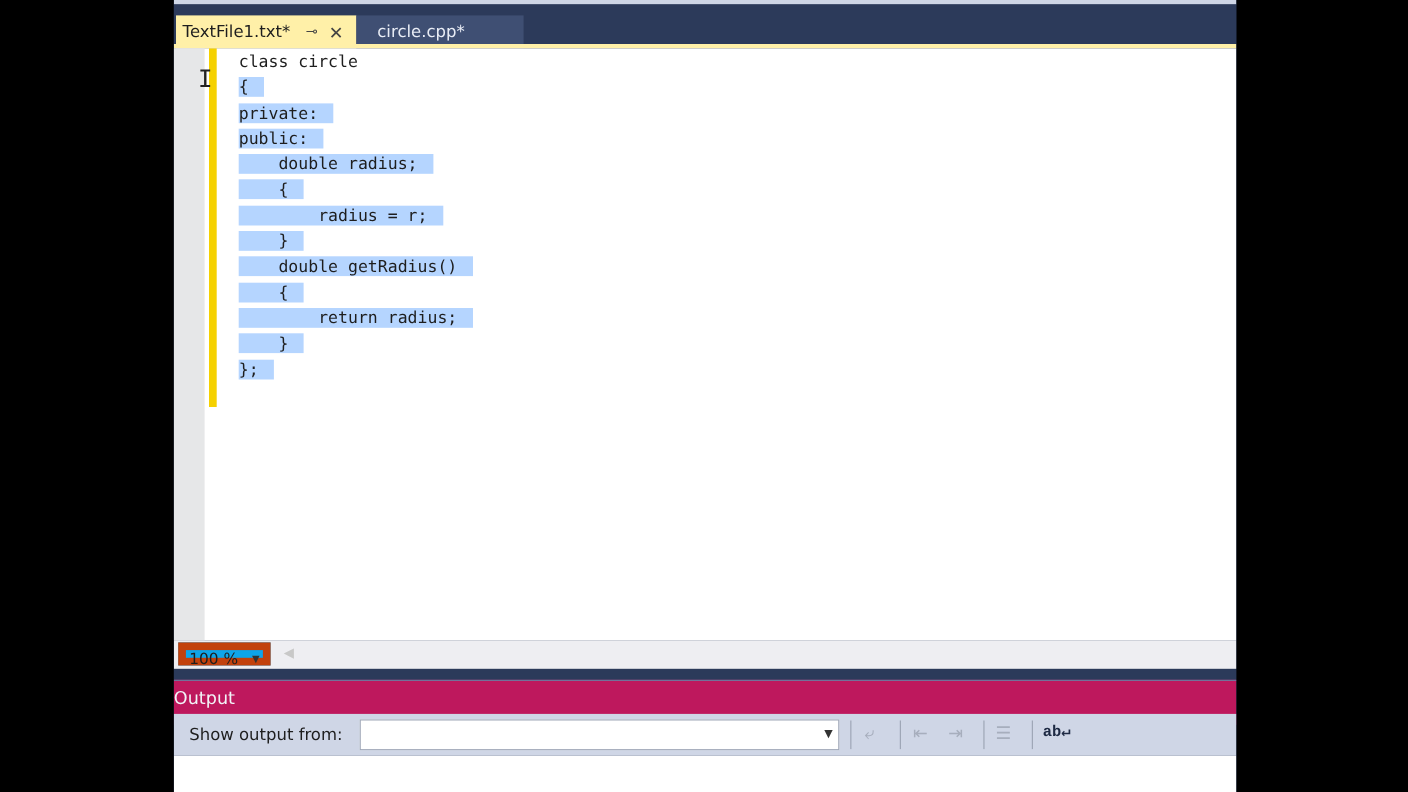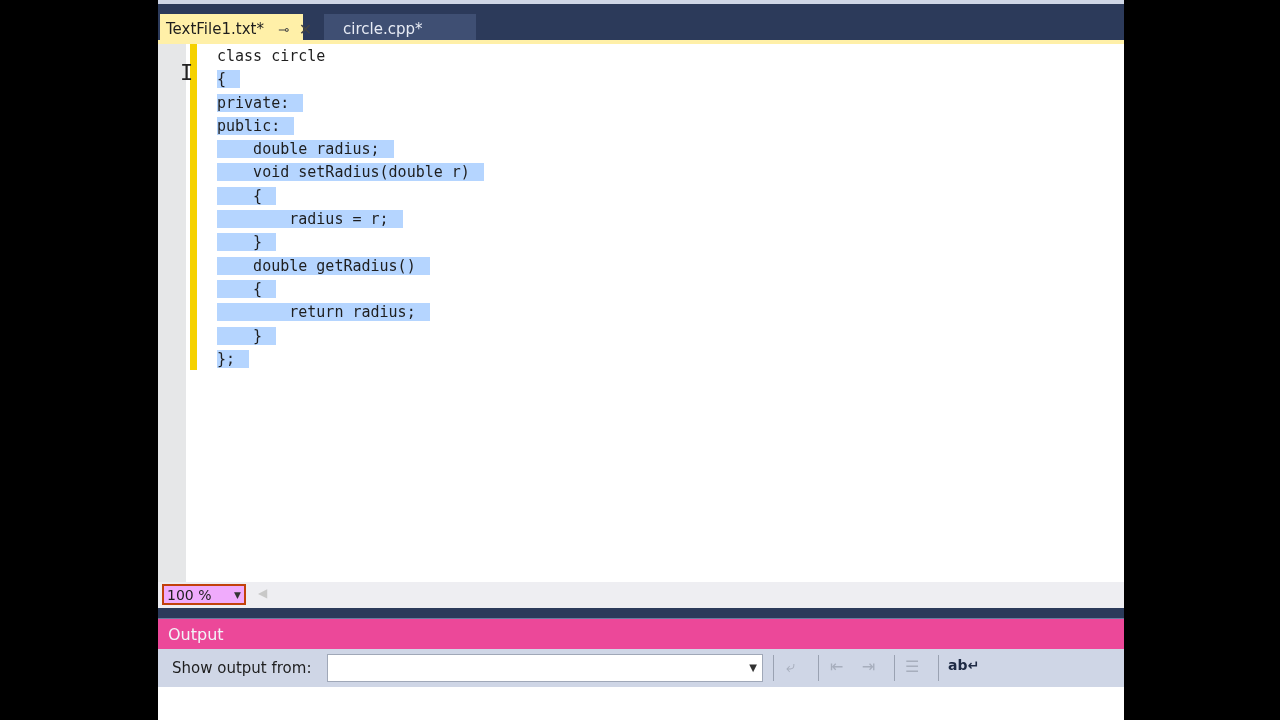--- a/index.html
+++ b/index.html
@@ -1,44 +1,44 @@
 <!DOCTYPE html>
 <html><head>
 <meta charset="utf-8">
 <style>
   html, body { margin:0; padding:0; }
   body { width:1280px; height:720px; background:#000; position:relative; overflow:hidden; font-family:"DejaVu Sans", sans-serif; }
   .app { position:absolute; left:158px; top:0; width:966px; height:720px; background:#2b3a5a; overflow:hidden; }
   .topstrip { position:absolute; left:0; top:0; width:966px; height:4px; background:#cfd6e6; }
   .tabbar { position:absolute; left:0; top:4px; width:966px; height:36px; background:#2c3a5a; }
   .tab { position:absolute; top:10px; height:30px; display:flex; align-items:center; font-size:15px; }
-  .tab.active { left:2px; width:143px; background:#fff0a8; color:#1e1e1e; padding-left:6px; box-sizing:border-box; }
+  .tab.active { left:2px; width:164px; background:#fff0a8; color:#1e1e1e; padding-left:6px; box-sizing:border-box; }
   .tab.inactive { left:166px; width:152px; background:#3f4f73; color:#e8ecf5; padding-left:19px; box-sizing:border-box; }
   .pin { margin-left:14px; font-size:13px; color:#444; }
   .closex { margin-left:10px; font-size:16px; color:#444; }
   .yellowline { position:absolute; left:0; top:40px; width:966px; height:4px; background:#fff0a8; }
   .editor { position:absolute; left:0; top:44px; width:966px; height:538px; background:#fff; }
   .margin { position:absolute; left:0; top:0; width:28px; height:538px; background:#e6e7e8; }
   .changebar { position:absolute; left:32px; top:0; width:7px; height:326px; background:#f5d100; }
   .code { position:absolute; left:59px; top:1px; font-family:"DejaVu Sans Mono", monospace; font-size:15px; color:#1e1e1e; }
   .line { height:23.3px; line-height:23.3px; white-space:pre; }
   .sel { background:#b5d5ff; padding-right:14px; }
   .ibeam { position:absolute; left:22px; top:16px; font-family:"DejaVu Sans Mono", monospace; font-size:22px; color:#222; }
   .bottombar { position:absolute; left:0; top:582px; width:966px; height:26px; background:#eeeef2; }
-  .zoombox { position:absolute; left:4px; top:2px; width:84px; height:21px; background:#f0abfc; border:2px solid #c2410c; box-sizing:border-box; font-size:14px; padding-left:3px; line-height:19px; color:#1e1e1e; }
+  .zoombox { position:absolute; left:4px; top:2px; width:84px; height:21px; background:#0ea5e9; border:7px solid #c2410c; box-sizing:border-box; font-size:14px; padding-left:3px; line-height:19px; color:#1e1e1e; }
   .zoomarrow { position:absolute; right:3px; top:0; font-size:9px; color:#333; }
   .scrollleft { position:absolute; left:100px; top:4px; font-size:12px; color:#c8c8c8; }
-  .outputhead { position:absolute; left:0; top:618px; width:966px; height:41px; background:#ec4899; border-top:1px solid #6a7ca0; color:#f2f4f8; font-size:16px; line-height:31px; padding-left:10px; box-sizing:border-box; }
+  .outputhead { position:absolute; left:0; top:618px; width:966px; height:41px; background:#be185d; border-top:1px solid #6a7ca0; color:#f2f4f8; font-size:16px; line-height:31px; box-sizing:border-box; }
   .outputtool { position:absolute; left:0; top:649px; width:966px; height:38px; background:#cfd6e6; }
   .showlabel { position:absolute; left:14px; top:10px; font-size:15px; color:#1e1e1e; }
   .showselect { position:absolute; left:169px; top:5px; width:436px; height:28px; background:#fff; border:1px solid #a0a8b8; box-sizing:border-box; }
   .selarrow { position:absolute; right:5px; top:7px; font-size:10px; color:#333; }
   .sep { position:absolute; top:6px; width:1px; height:26px; background:#9aa2b2; }
   .tbicon { position:absolute; top:8px; font-size:16px; color:#a7aebd; }
-  .tbicon.on { color:#1e2a44; font-weight:bold; font-size:14px; }
+  .tbicon.on { color:#1e2a44; font-weight:bold; font-size:14px;font-family:Liberation Mono, monospace; }
   .outputbody { position:absolute; left:0; top:687px; width:966px; height:33px; background:#fff; }
 </style>
 </head>
 <body>
 
 <div class="app">
   <div class="topstrip"></div>
   <div class="tabbar">
     <div class="tab active">
       <span>TextFile1.txt*</span>
@@ -54,21 +54,20 @@
   <div class="editor">
     <div class="margin"></div>
     <div class="changebar"></div>
     <div class="ibeam">I</div>
     <div class="code" id="code">
         <div class="line"><span>class circle</span></div>
         <div class="line"><span class="sel">{</span></div>
         <div class="line"><span class="sel">private:</span></div>
         <div class="line"><span class="sel">public:</span></div>
         <div class="line"><span class="sel">    double radius;</span></div>
-        <div class="line"><span class="sel">    void setRadius(double r)</span></div>
         <div class="line"><span class="sel">    {</span></div>
         <div class="line"><span class="sel">        radius = r;</span></div>
         <div class="line"><span class="sel">    }</span></div>
         <div class="line"><span class="sel">    double getRadius()</span></div>
         <div class="line"><span class="sel">    {</span></div>
         <div class="line"><span class="sel">        return radius;</span></div>
         <div class="line"><span class="sel">    }</span></div>
         <div class="line"><span class="sel">};</span></div>
       </div>
   </div>

